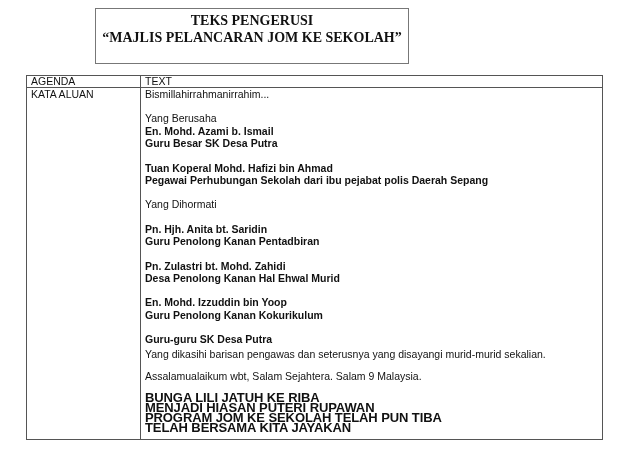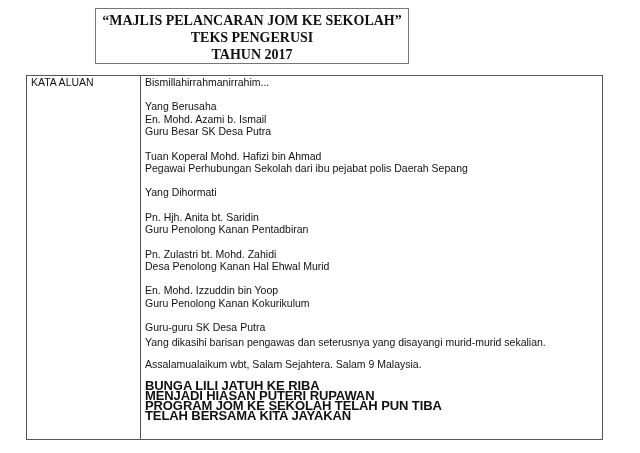--- a/index.html
+++ b/index.html
@@ -17,34 +17,37 @@
   }
   table.agenda td, table.agenda th {
     border: 1px solid #555; vertical-align: top; text-align: left; font-weight: normal;
     padding: 0 0 0 4px;
   }
   th { height: 11px; line-height: 11px; }
   .col1 { width: 109px; }
   .cell-text { line-height: 12.4px; }
   .p { margin: 0; }
   .gap { height: 12px; }
-  .b { font-weight: normal; }
+  .b { font-weight: bold; }
   .small-b { font-weight: bold; font-size: 13px; line-height: 10px; letter-spacing: -0.1px; }
 </style>
 </head>
 <body>
 
 <div class="title-box">
+  <div>TEKS PENGERUSI</div>
   <div>“MAJLIS PELANCARAN JOM KE SEKOLAH”</div>
-  <div>TEKS PENGERUSI</div>
-  <div>TAHUN 2017</div>
 </div>
 
 <table class="agenda">
   <tbody>
+      <tr>
+    <th class="col1">AGENDA</th>
+    <th>TEXT</th>
+  </tr>
   <tr>
     <td class="col1" style="line-height:12px;">KATA ALUAN</td>
     <td class="cell-text">
       <p class="p">Bismillahirrahmanirrahim...</p>
       <div class="gap"></div>
       <p class="p">Yang Berusaha</p>
       <p class="p b">En. Mohd. Azami b. Ismail</p>
       <p class="p b">Guru Besar SK Desa Putra</p>
       <div class="gap"></div>
       <p class="p b">Tuan Koperal Mohd. Hafizi bin Ahmad</p>

